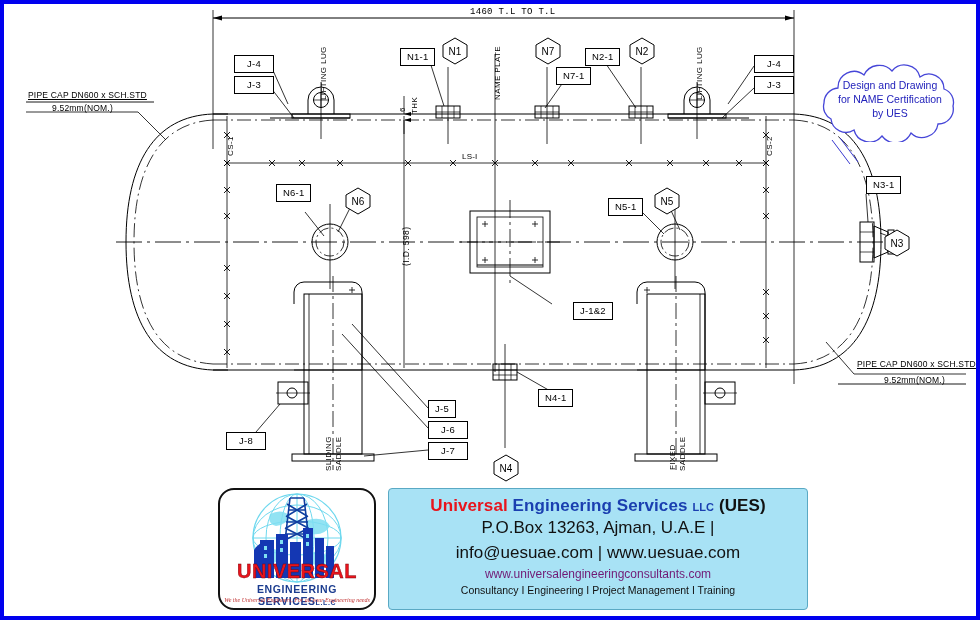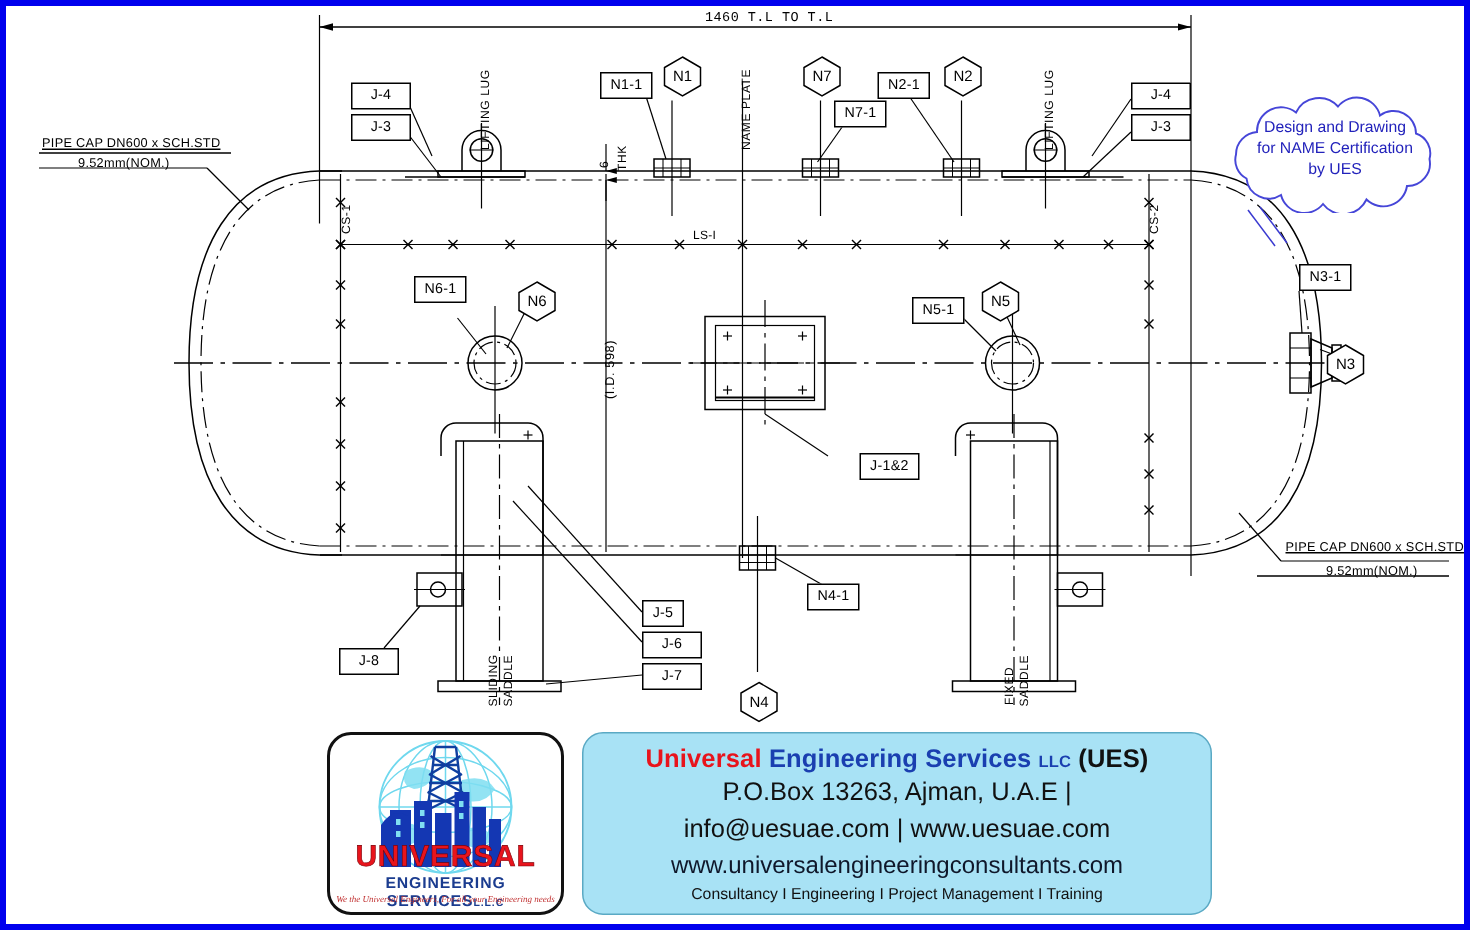--- a/index.html
+++ b/index.html
@@ -139,40 +139,40 @@
     font-style: italic;
     font-size: 6px;
     color: #c03030;
   }
   #infobox {
     position: absolute;
     left: 176px; top: 2px;
     width: 420px; height: 122px;
     background: #a8e2f5;
     border: 1px solid #5aa9c4;
-    border-radius: 14px;
+    border-radius: 4px;
     box-sizing: border-box;
     text-align: center;
     padding-top: 7px;
   }
   #infobox .line1 {
     font-size: 17px;
     font-weight: bold;
     letter-spacing: .1px;
     line-height: 1.2;
   }
   #infobox .line1 .w-univ { color: #e8141c; }
   #infobox .line1 .w-eng  { color: #1a3fb0; }
   #infobox .line1 .w-serv { color: #1a3fb0; }
   #infobox .line1 .w-llc  { color: #1a3fb0; font-size: 11px; }
   #infobox .line1 .w-ues  { color: #111; }
   #infobox .l2, #infobox .l3, #infobox .l4 {
     font-size: 17px; color: #111; line-height: 1.45;
   }
-  #infobox .l5 { font-size: 16px; color: #0f172a; line-height: 1.45; }
+  #infobox .l5 { font-size: 12px; color: #701a75; line-height: 1.45; }
   #infobox .l6 { font-size: 10.5px; color: #111; line-height: 1.5; }
 </style>
 </head>
 <body>
 
 <div id="page">
   <div id="sheet">
 
     <svg class="drawing" viewBox="0 0 972 612">
       <defs>

